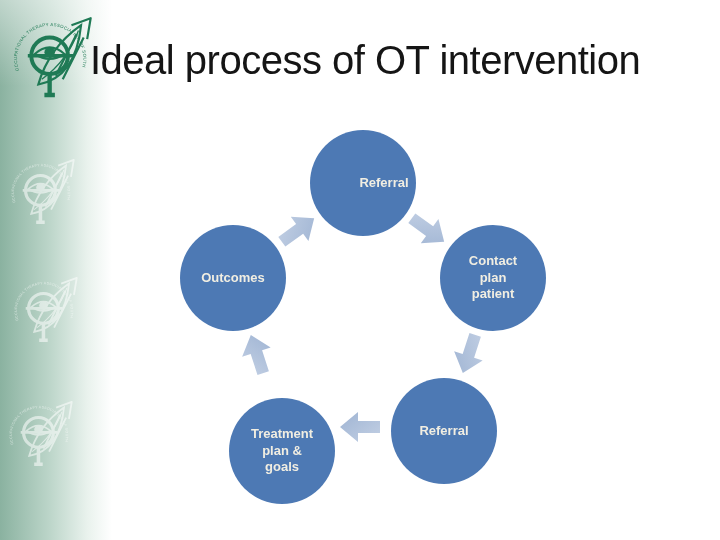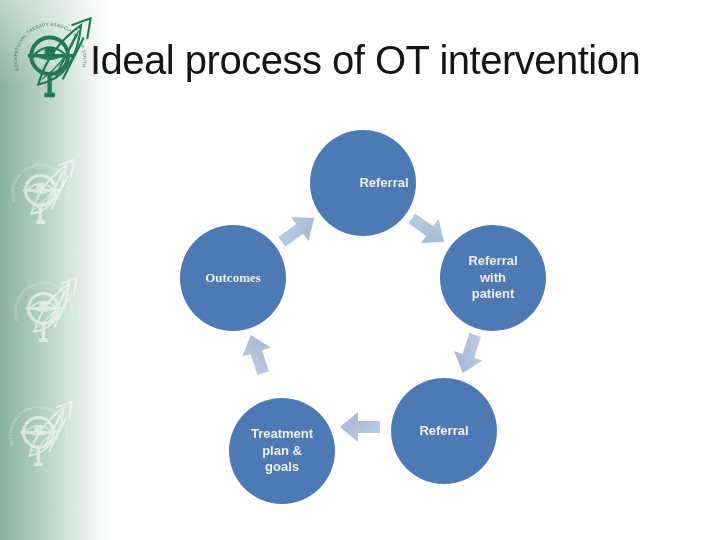--- a/index.html
+++ b/index.html
@@ -26,21 +26,21 @@
   
   .node{position:absolute;width:106px;height:106px;border-radius:50%;
     background:var(--node-fill,#4d79b4);
     display:flex;align-items:center;justify-content:center;text-align:center;}
   .node span{display:block;width:64px;font-size:13px;line-height:1.3;font-weight:700;
     color:var(--node-text,#f1eee2);}
   .n0{left:310px;top:130px;justify-content:flex-end;}
   .n1{left:440px;top:225px;}
   .n2{left:391px;top:378px;}
   .n3{left:229px;top:398px;}
-  .n4{left:180px;top:225px;font-family:Liberation Serif, serif;}
+  .n4{left:180px;top:225px;}
 
   .arrow{position:absolute;width:44px;height:36px;overflow:visible;}
   .a0{left:276px;top:212px;transform:rotate(-36deg);}
   .a1{left:406px;top:212px;transform:rotate(36deg);}
   .a2{left:447px;top:336px;transform:rotate(108deg);}
   .a3{left:338px;top:409px;transform:rotate(180deg);}
   .a4{left:235px;top:336px;transform:rotate(252deg);}
 
   .defs-holder{position:absolute;width:0;height:0;overflow:hidden;}
 </style>
@@ -94,21 +94,21 @@
       <use href="#otasa-emblem"></use>
     </svg>
 
   <h1 class="title">Ideal process of OT intervention</h1>
 
   <div>
     <div class="node n0">
       <span>Referral</span>
     </div>
     <div class="node n1">
-      <span>Referral with patient</span>
+      <span>Contact plan patient</span>
     </div>
     <div class="node n2">
       <span>Referral</span>
     </div>
     <div class="node n3">
       <span>Treatment plan &amp; goals</span>
     </div>
     <div class="node n4">
       <span>Outcomes</span>
     </div>

